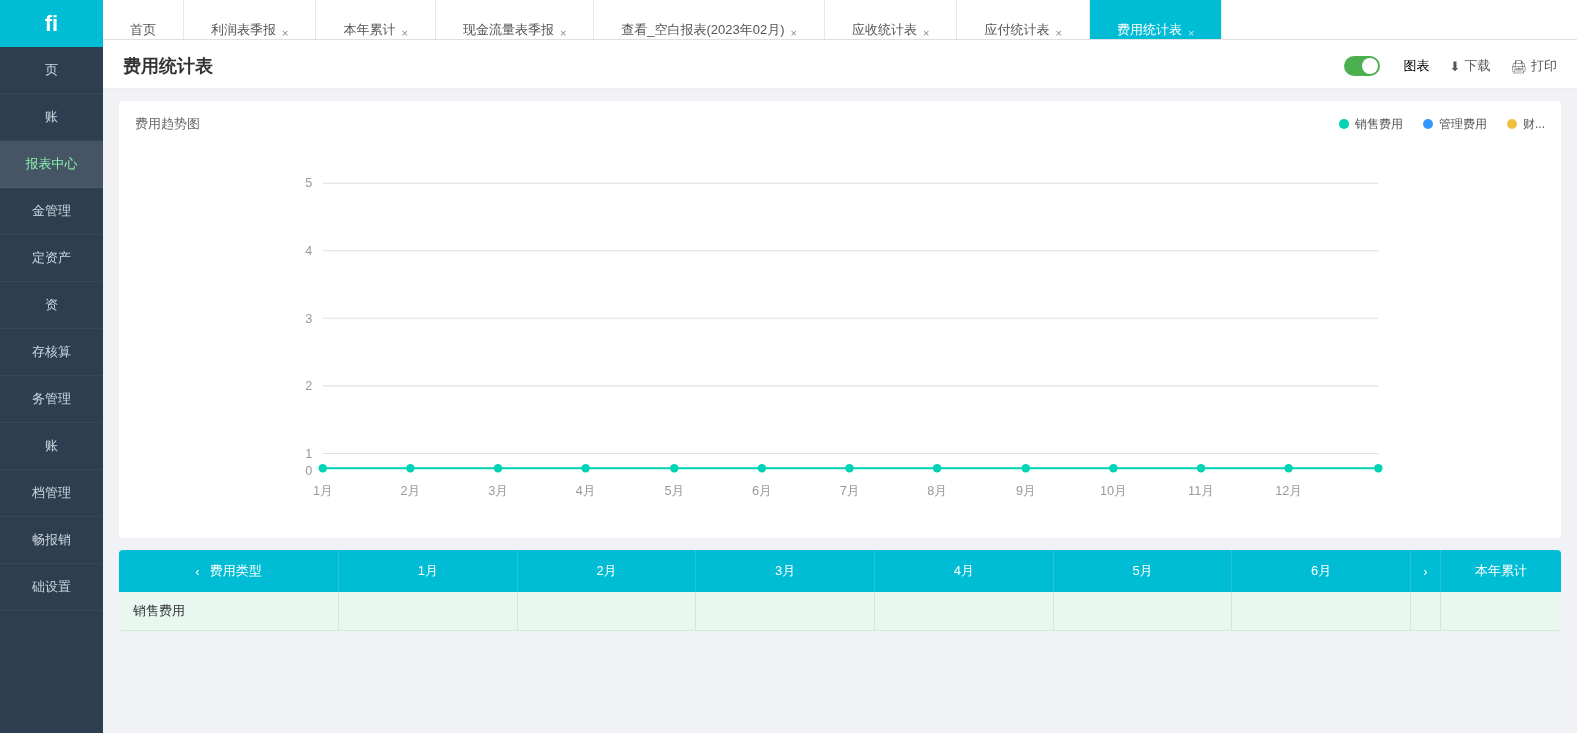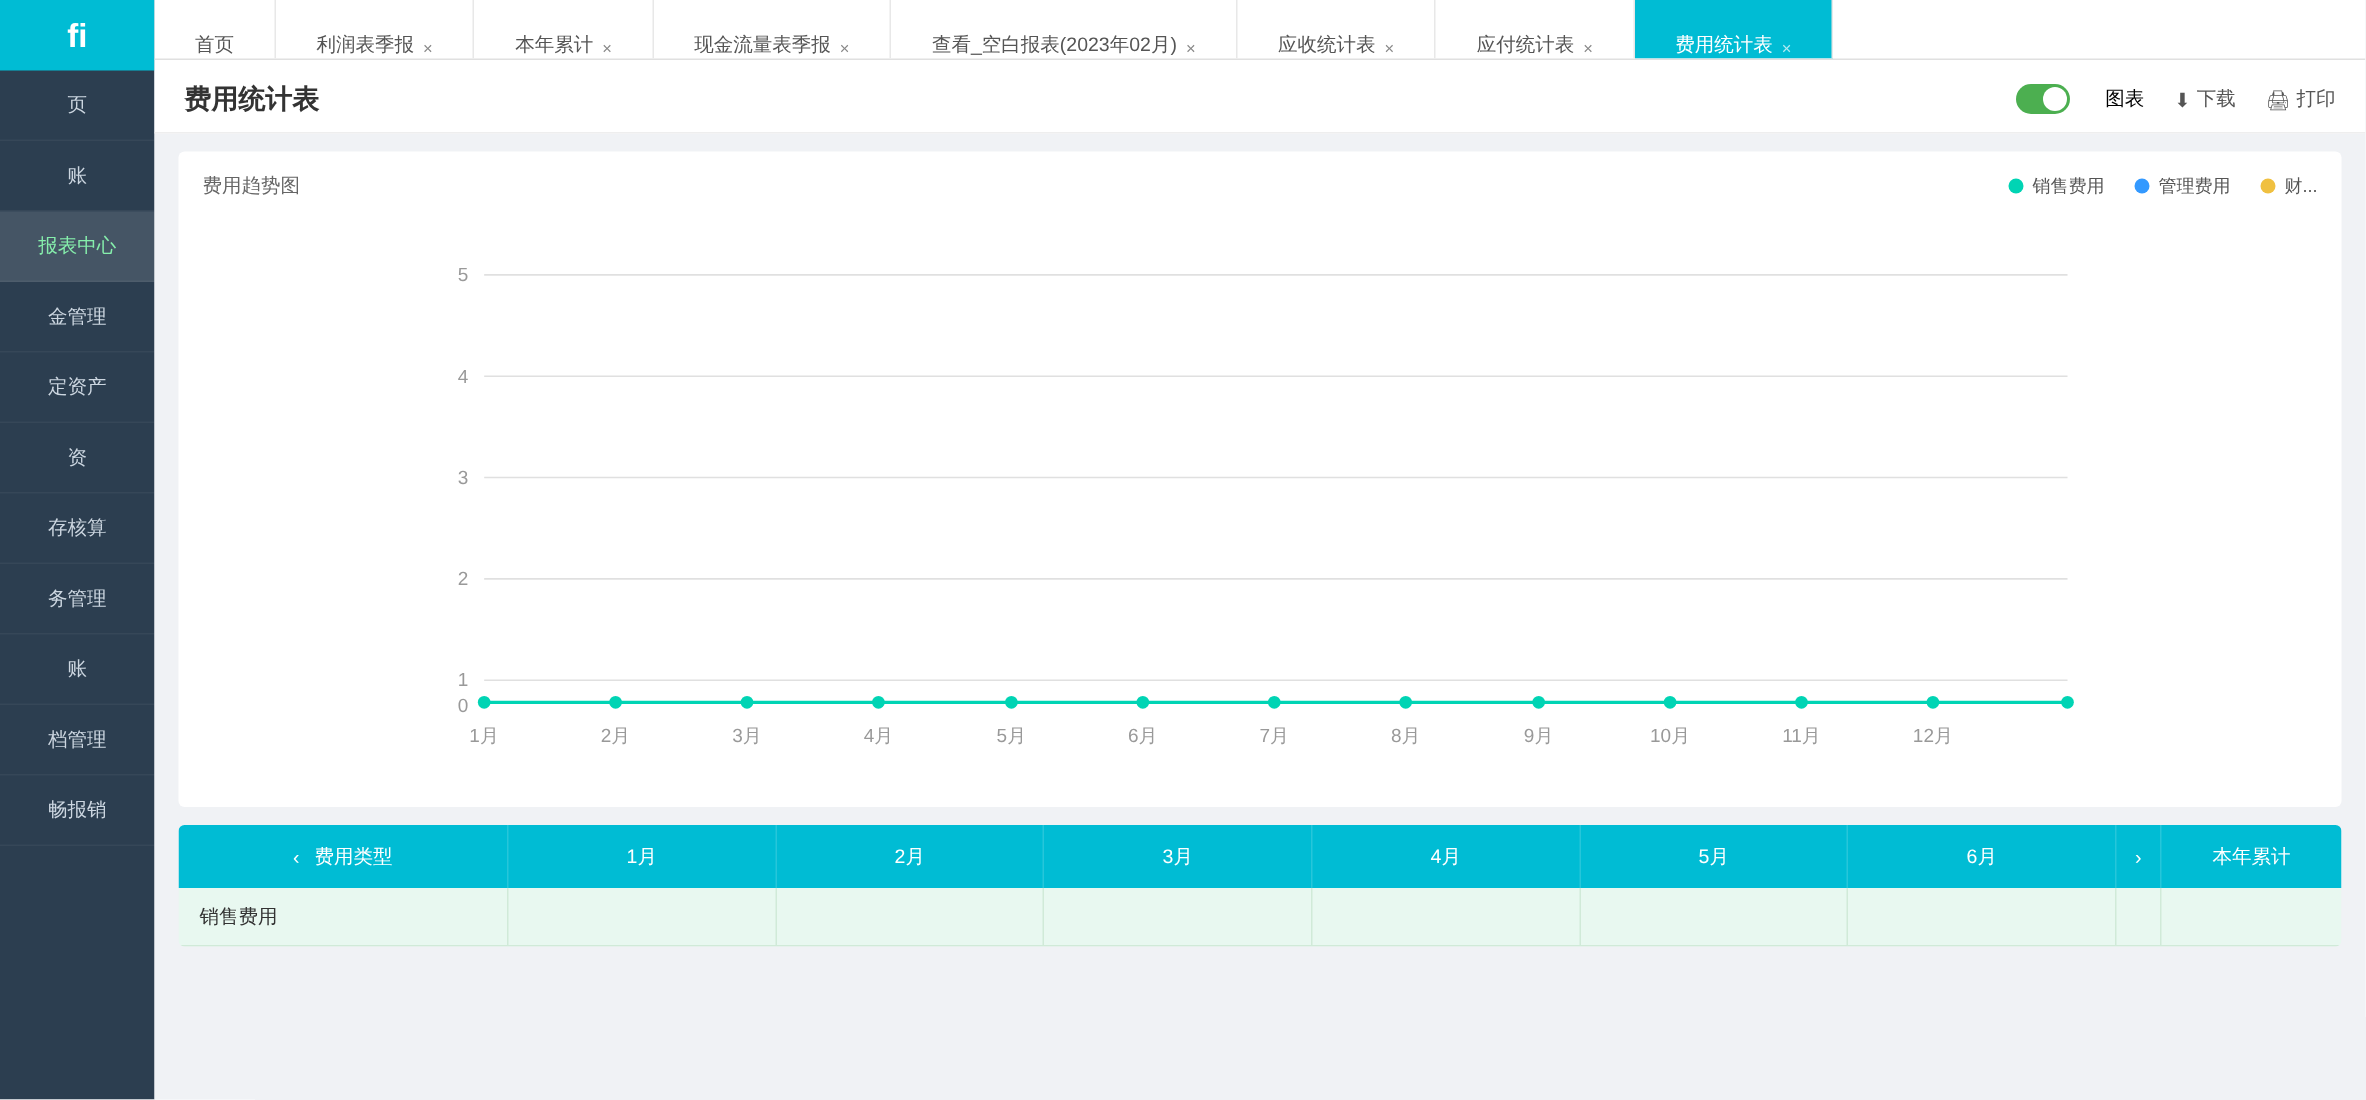--- a/index.html
+++ b/index.html
@@ -218,20 +218,21 @@
   <div class="sidebar-item">账</div>
   <div class="sidebar-item active">报表中心</div>
   <div class="sidebar-item">金管理</div>
   <div class="sidebar-item">定资产</div>
   <div class="sidebar-item">资</div>
   <div class="sidebar-item">存核算</div>
   <div class="sidebar-item">务管理</div>
   <div class="sidebar-item">账</div>
   <div class="sidebar-item">档管理</div>
   <div class="sidebar-item">畅报销</div>
+  <div class="sidebar-item">础设置</div>
 </div>
 
 <div class="main">
 
   <div class="tabs-bar">
     <div class="tab">
       <span>首页</span>
     </div>
     <div class="tab">
       <span>利润表季报</span>

